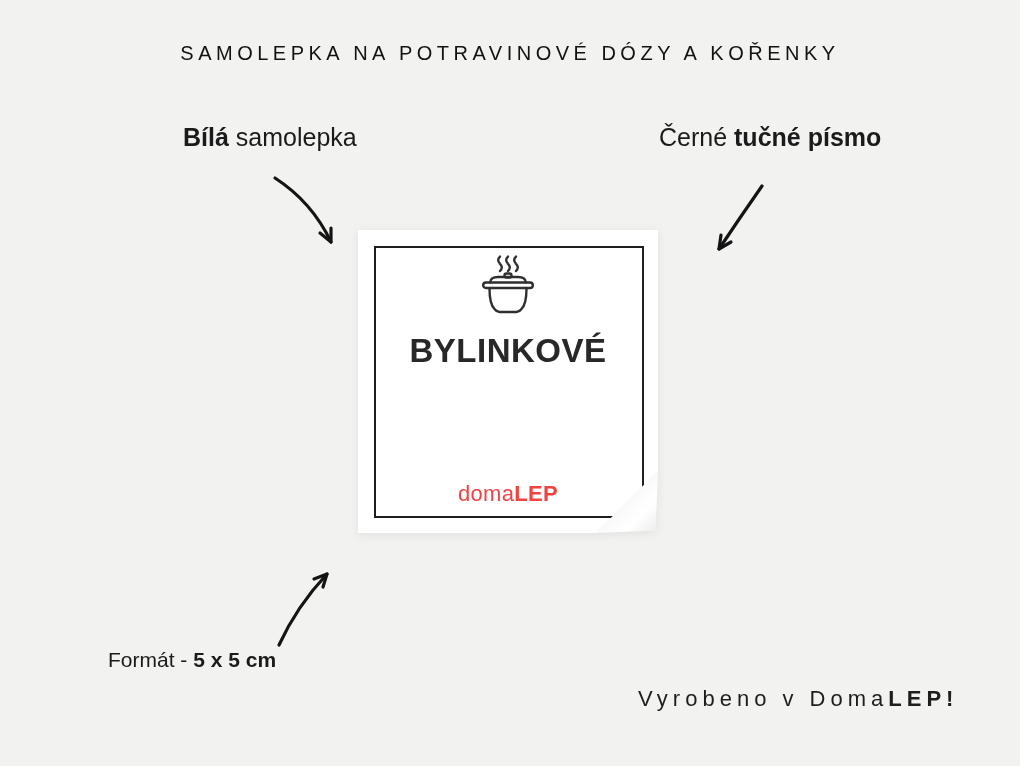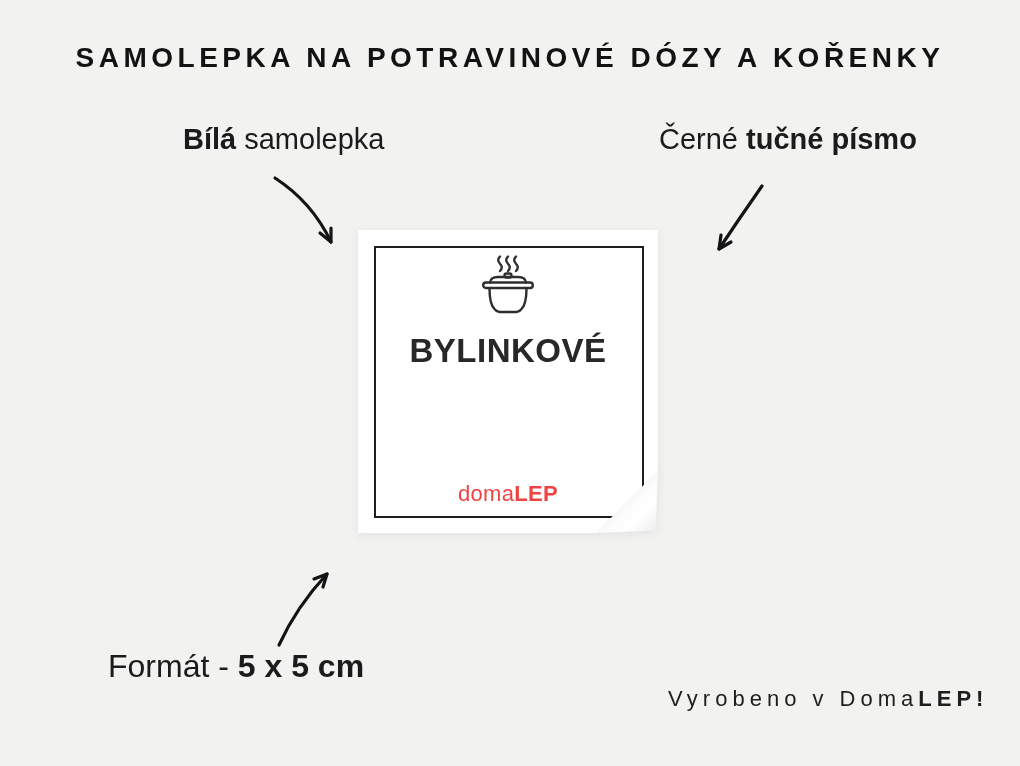--- a/index.html
+++ b/index.html
@@ -9,38 +9,38 @@
     font-family:"Liberation Sans", sans-serif;
     color:#161616;
     -webkit-font-smoothing:antialiased;
   }
   .stage{position:relative;width:1020px;height:766px;}
 
   
   .title{
     position:absolute;top:42px;left:0;width:100%;margin:0;
     text-align:center;
-    font-size:28px;font-weight:700;letter-spacing:4.5px;
+    font-size:20px;font-weight:400;letter-spacing:4.5px;
     color:#121212;white-space:nowrap;
   }
 
   
   .callout{
-    position:absolute;font-size:29px;font-weight:400;color:#1b1b1b;
+    position:absolute;font-size:25px;font-weight:400;color:#1b1b1b;
     white-space:nowrap;line-height:1.15;
   }
   .callout b{font-weight:700;}
   .callout-left{left:183px;top:123px;}
   .callout-right{left:643px;top:123px;margin-left:16px;}
-  .callout-format{left:108px;top:648px;font-size:32px;}
+  .callout-format{left:108px;top:648px;font-size:21px;}
 
   
   .credit{
     position:absolute;left:638px;top:686px;
-    font-size:22px;letter-spacing:5px;color:#1e1e1e;white-space:nowrap;margin-left:30px;
+    font-size:22px;letter-spacing:5px;color:#1e1e1e;white-space:nowrap;
   }
   .credit b{font-weight:800;}
 
   
   .sticker{
     position:absolute;left:358px;top:230px;width:300px;height:303px;
     filter:drop-shadow(0 2px 5px rgba(0,0,0,0.07));
   }
   .sticker-face{
     position:absolute;inset:0;background:#ffffff;

